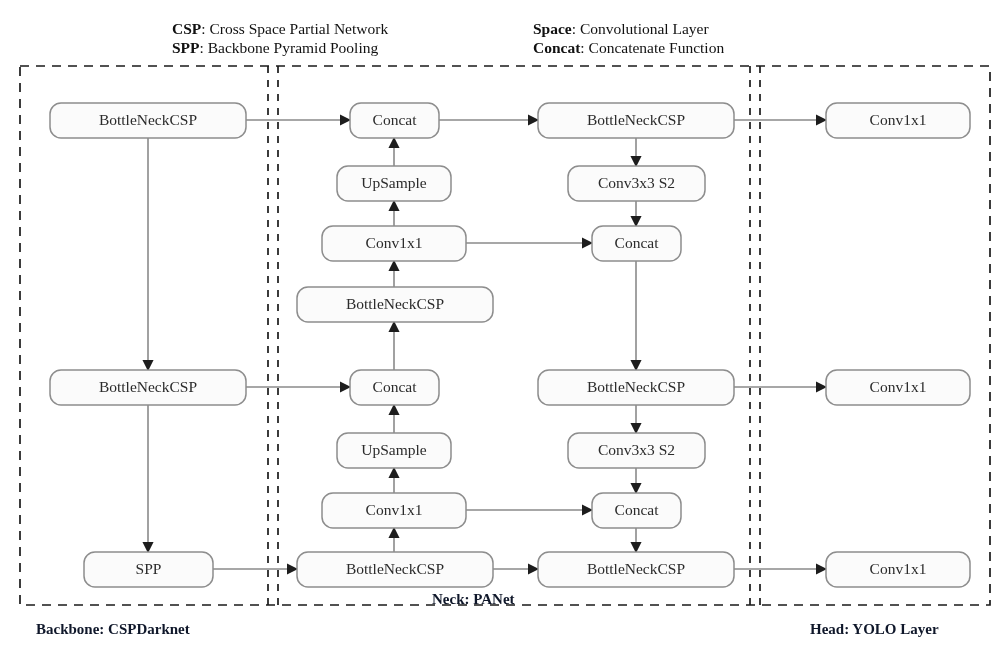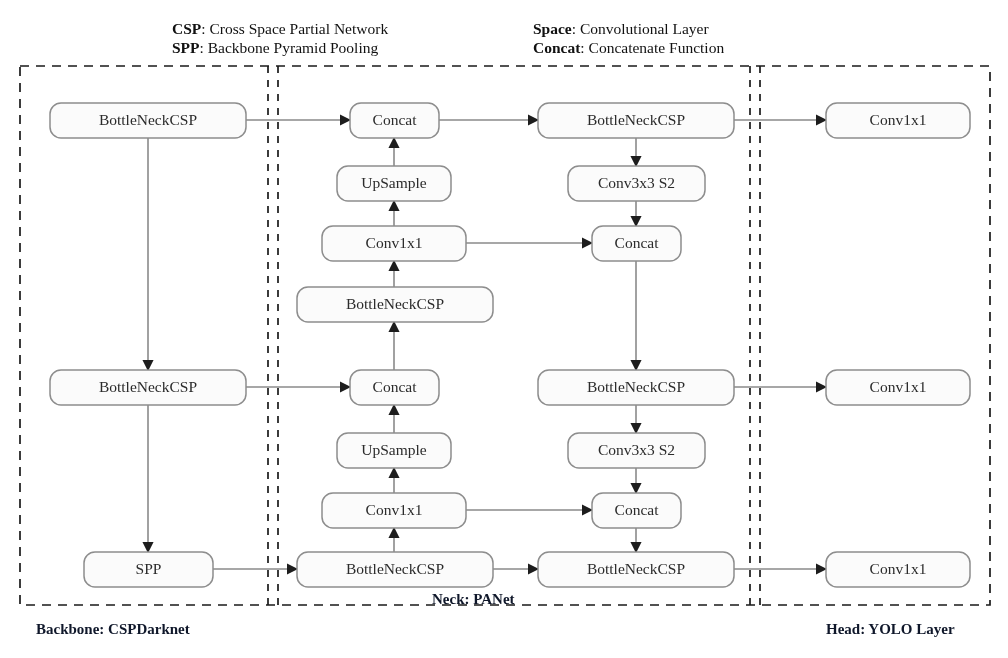--- a/index.html
+++ b/index.html
@@ -209,15 +209,15 @@
         </g>
         <g>
           <rect x="826" y="552" width="144" height="35" rx="11" ry="11" class="node-box"></rect>
           <text x="898" y="570.5" class="node-text">Conv1x1</text>
         </g>
       </g>
   </svg>
 
   <div class="section-label" style="left:36px;top:621px;">Backbone: CSPDarknet</div>
   <div class="section-label" style="left:432px;top:591px;">Neck: PANet</div>
-  <div class="section-label" style="left:810px;top:621px;margin-left:16px;">Head: YOLO Layer</div>
+  <div class="section-label" style="left:810px;top:621px;">Head: YOLO Layer</div>
 
 </div>
 
 </body></html>

